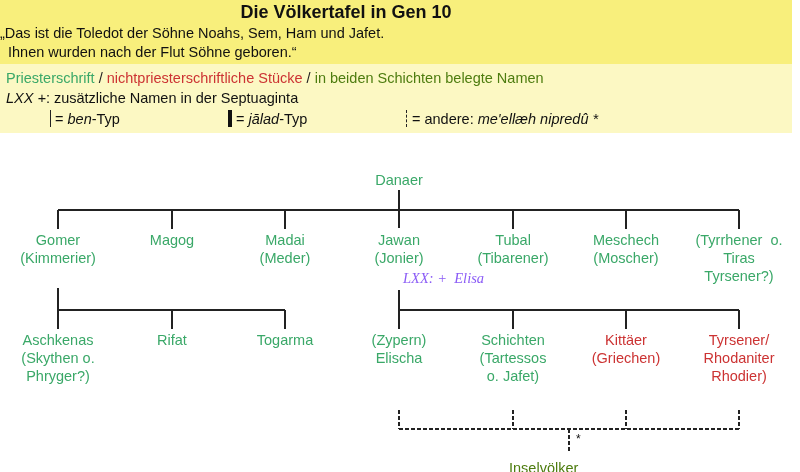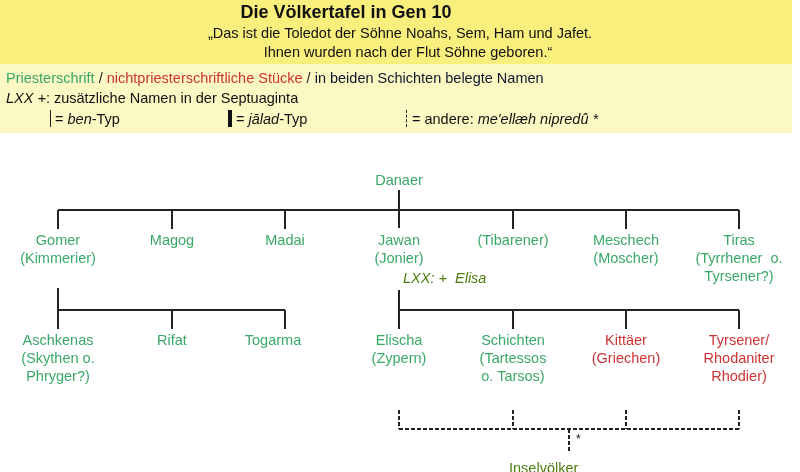--- a/index.html
+++ b/index.html
@@ -1,34 +1,34 @@
 <!DOCTYPE html>
 <html><head>
 <meta charset="utf-8">
 <style>
   html,body{margin:0;padding:0;}
   body{width:800px;height:472px;position:relative;background:#ffffff;overflow:hidden;
        font-family:"Liberation Sans", sans-serif;color:#111;}
   .hdr-top{position:absolute;left:0;top:0;width:792px;height:64px;background:#f8ef7c;}
   .hdr-legend{position:absolute;left:0;top:64px;width:792px;height:69px;background:#fcf8c3;}
   .title{position:absolute;left:0;width:692px;top:2px;text-align:center;font-weight:bold;font-size:18px;color:#111;}
-  .quote{position:absolute;left:0;width:800px;text-align:center;font-size:14.5px;color:#111;}
+  .quote{position:absolute;left:0;width:800px;text-align:left;font-size:14.5px;color:#111;}
   .q1{top:25px;} .q2{top:44px;padding-left:8px;}
   .leg{position:absolute;left:6px;font-size:14.5px;white-space:nowrap;}
   .leg1{top:70px;} .leg2{top:90px;}
-  .green{color:#3aa868;} .red{color:#cc3333;} .blue{color:#0f172a;}
+  .green{color:#3aa868;} .red{color:#cc3333;} .blue{color:#4d7c0f;}
   .sep{color:#222;}
   i{font-style:italic;}
   .lsym{position:absolute;top:110px;font-size:14.5px;white-space:nowrap;}
   .bar-thin{display:inline-block;width:1px;height:17px;background:#222;vertical-align:-3px;margin-right:4px;}
   .bar-thick{display:inline-block;width:4px;height:17px;background:#111;vertical-align:-3px;margin-right:4px;}
   .bar-dash{display:inline-block;width:0;height:17px;border-left:1px dashed #222;vertical-align:-3px;margin-right:5px;}
   svg.tree{position:absolute;left:0;top:0;}
   .node{position:absolute;width:120px;margin-left:-60px;text-align:center;font-size:14.5px;line-height:18px;}
-  .lxx{position:absolute;left:403px;top:270px;font-size:14.5px;font-style:italic;white-space:nowrap;color:#4d7c0f;}
+  .lxx{position:absolute;left:403px;top:270px;font-size:14.5px;font-style:italic;white-space:nowrap;color:#8b5cf6;font-family:Liberation Serif, serif;}
   .insel{position:absolute;left:509px;width:120px;text-align:left;top:460px;font-size:14.5px;color:#4d7c0f;}
   .star{position:absolute;left:576px;top:432px;font-size:12px;color:#111;}
 </style>
 </head>
 <body>
 
 <div class="hdr-top"></div>
 <div class="hdr-legend"></div>
 
 <div class="title">Die Völkertafel in Gen 10</div>
@@ -94,60 +94,62 @@
 
 <div class="node green" style="left:58px;top:231px;">
   <div>Gomer</div>
     <div>(Kimmerier)</div>
 </div>
 <div class="node green" style="left:172px;top:231px;">
   <div>Magog</div>
 </div>
 <div class="node green" style="left:285px;top:231px;">
   <div>Madai</div>
+    <div>(Meder)</div>
 </div>
 <div class="node green" style="left:399px;top:231px;">
   <div>Jawan</div>
     <div>(Jonier)</div>
 </div>
 <div class="node green" style="left:513px;top:231px;">
+  <div>Tubal</div>
     <div>(Tibarener)</div>
 </div>
 <div class="node green" style="left:626px;top:231px;">
   <div>Meschech</div>
     <div>(Moscher)</div>
 </div>
 <div class="node green" style="left:739px;top:231px;">
-  <div>Tiras</div>
-    <div style="white-space:pre;">(Tyrrhener  o.</div>
+  <div style="white-space:pre;">(Tyrrhener  o.</div>
+    <div>Tiras</div>
     <div>Tyrsener?)</div>
 </div>
 
 <div class="lxx" style="white-space:pre;">LXX: +  Elisa</div>
 
 <div class="node green" style="left:58px;top:331px;">
   <div>Aschkenas</div>
     <div>(Skythen o.</div>
     <div>Phryger?)</div>
 </div>
 <div class="node green" style="left:172px;top:331px;">
   <div>Rifat</div>
 </div>
-<div class="node green" style="left:273px;top:331px;">
+<div class="node green" style="left:285px;top:331px;">
   <div>Togarma</div>
 </div>
 
 <div class="node green" style="left:399px;top:331px;">
-  <div>Elischa</div>
-    <div>(Zypern)</div>
+  <div>(Zypern)</div>
+    <div>Elischa</div>
 </div>
 <div class="node green" style="left:513px;top:331px;">
   <div>Schichten</div>
     <div>(Tartessos</div>
-    <div>o. Tarsos)</div>
+    <div>o. Jafet)</div>
 </div>
 <div class="node red" style="left:626px;top:331px;">
   <div>Kittäer</div>
     <div>(Griechen)</div>
 </div>
 <div class="node red" style="left:739px;top:331px;">
   <div>Tyrsener/</div>
     <div>Rhodaniter</div>
     <div>Rhodier)</div>
 </div>

